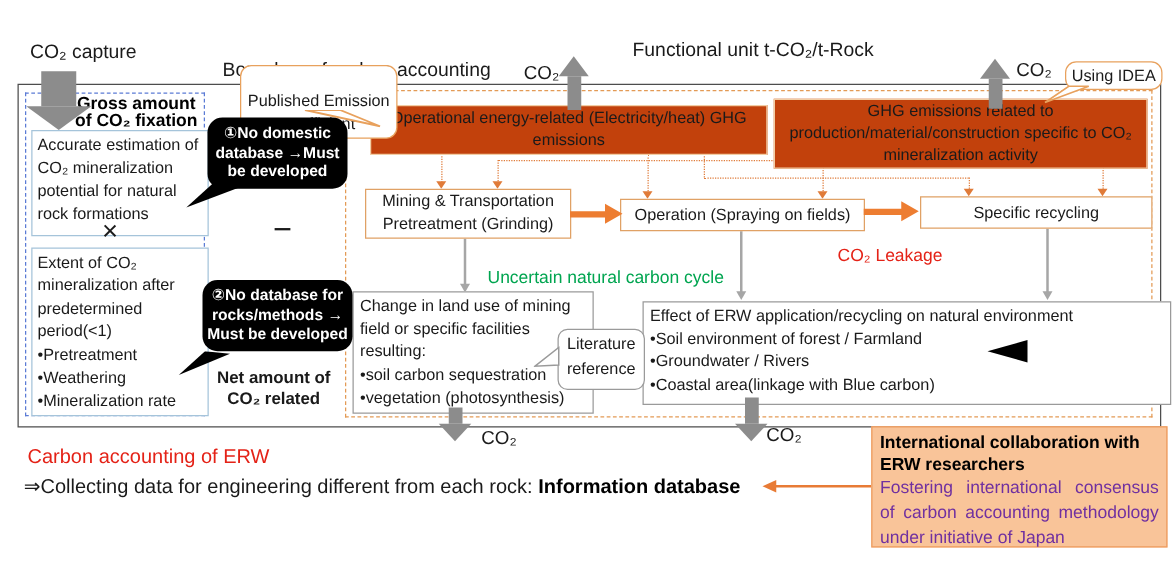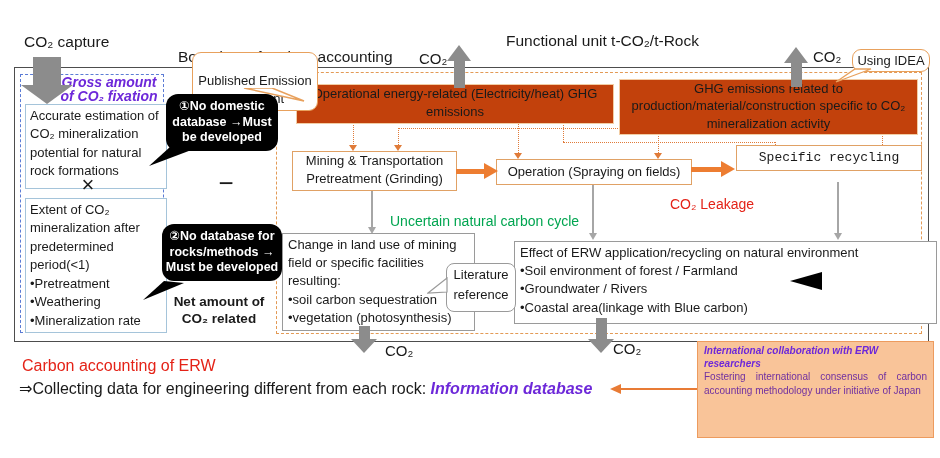--- a/index.html
+++ b/index.html
@@ -31,21 +31,21 @@
   .dah{width:0;height:0;border-left:4px solid transparent;border-right:4px solid transparent;border-top:6px solid #E07B39;z-index:2;}
   .gv{width:2px;background:#A6A6A6;z-index:2;}
   .gah{width:0;height:0;border-left:4.5px solid transparent;border-right:4.5px solid transparent;border-top:7px solid #A6A6A6;z-index:2;}
   
   .oshaft{height:5px;background:#ED7D31;z-index:4;}
   .ohead{width:0;height:0;border-top:8.5px solid transparent;border-bottom:8.5px solid transparent;border-left:14px solid #ED7D31;z-index:4;}
   
   .bshaft{background:#8C8C8C;position:absolute;}
   .bhead-down{width:0;height:0;position:absolute;border-left:13px solid transparent;border-right:13px solid transparent;border-top:14px solid #8C8C8C;}
   .bhead-up{width:0;height:0;position:absolute;border-left:12.5px solid transparent;border-right:12.5px solid transparent;border-bottom:16px solid #8C8C8C;}
-  .txt-blue{color:#6d28d9;font-weight:bold;font-style:italic;}
+  .txt-blue{color:#000000;font-weight:bold;}
   .txt-red{color:#E42217;}
   .txt-green{color:#00A550;}
 </style>
 </head>
 <body>
 
 <div id="stage">
 
   <div class="abs boundary" style="left:14px;top:67px;width:913px;height:273px;"></div>
   <div class="abs orange-dash" style="left:276px;top:72px;width:644px;height:260px;"></div>
@@ -97,21 +97,21 @@
   <div class="abs" style="left:166px;top:294px;width:106px;font-weight:bold;font-size:13.5px;line-height:1.25;text-align:center;z-index:3;">
     <div>Net amount of</div>
     <div>CO₂ related</div>
   </div>
 
   <div class="abs peachbox" style="left:296px;top:84px;width:316px;height:38px;">Operational energy-related (Electricity/heat) GHG emissions</div>
   <div class="abs peachbox" style="left:619px;top:79px;width:297px;height:54px;line-height:1.33;">GHG emissions related to production/material/construction specific to CO₂ mineralization activity</div>
 
   <div class="abs orangebox" style="left:292px;top:151px;width:163px;height:38px;line-height:1.4;">Mining &amp; Transportation Pretreatment (Grinding)</div>
   <div class="abs orangebox" style="left:496px;top:159px;width:194px;height:24px;line-height:24px;">Operation (Spraying on fields)</div>
-  <div class="abs orangebox" style="left:736px;top:145px;width:184px;height:24px;line-height:24px;font-family:Liberation Mono, monospace;">Specific recycling</div>
+  <div class="abs orangebox" style="left:736px;top:157px;width:184px;height:24px;line-height:24px;">Specific recycling</div>
 
   <div class="abs oshaft" style="left:456px;top:169px;width:30px;"></div>
   <div class="abs ohead" style="left:484px;top:163px;"></div>
   <div class="abs oshaft" style="left:691px;top:167px;width:32px;"></div>
   <div class="abs ohead" style="left:721px;top:161px;"></div>
 
   <div class="abs dv" style="left:353px;top:123px;height:23px;"></div>
   <div class="abs dah" style="left:349px;top:145px;"></div>
   <div class="abs dh" style="left:398px;top:128px;width:222px;"></div>
   <div class="abs dv" style="left:398px;top:128px;height:17px;"></div>
@@ -190,20 +190,20 @@
 
   <svg class="abs ktail" style="left:788px;top:269px;" width="36" height="24">
       <polygon points="34,3 34,21 2,12" fill="#000000"></polygon>
     </svg>
 
   <div class="abs txt-red" style="left:22px;top:357px;font-size:16px;white-space:nowrap;">Carbon accounting of ERW</div>
   <div class="abs" style="left:19px;top:379px;font-size:16px;white-space:nowrap;">
     <span>⇒Collecting data for engineering different from each rock: </span><span class="txt-blue">Information database</span>
   </div>
 
-  <div class="abs" style="left:697px;top:341px;width:237px;height:97px;background:#F9C499;border:1px solid #ED9B5E;padding:2px 6px;box-sizing:border-box;font-size:10px;z-index:3;">
+  <div class="abs" style="left:697px;top:341px;width:237px;height:97px;background:#F9C499;border:1px solid #ED9B5E;padding:2px 6px;box-sizing:border-box;font-size:14px;z-index:3;">
     <div class="txt-blue" style="line-height:1.3;">International collaboration with ERW researchers</div>
     <div style="color:#7030A0;line-height:1.42;text-align:justify;">Fostering international consensus of carbon accounting methodology under initiative of Japan</div>
   </div>
   <div class="abs" style="left:620px;top:388px;width:77px;height:2px;background:#E87B35;"></div>
   <div class="abs" style="left:610px;top:384px;width:0;height:0;border-top:5px solid transparent;border-bottom:5px solid transparent;border-right:11px solid #E87B35;"></div>
 
 </div>
 
 </body></html>

